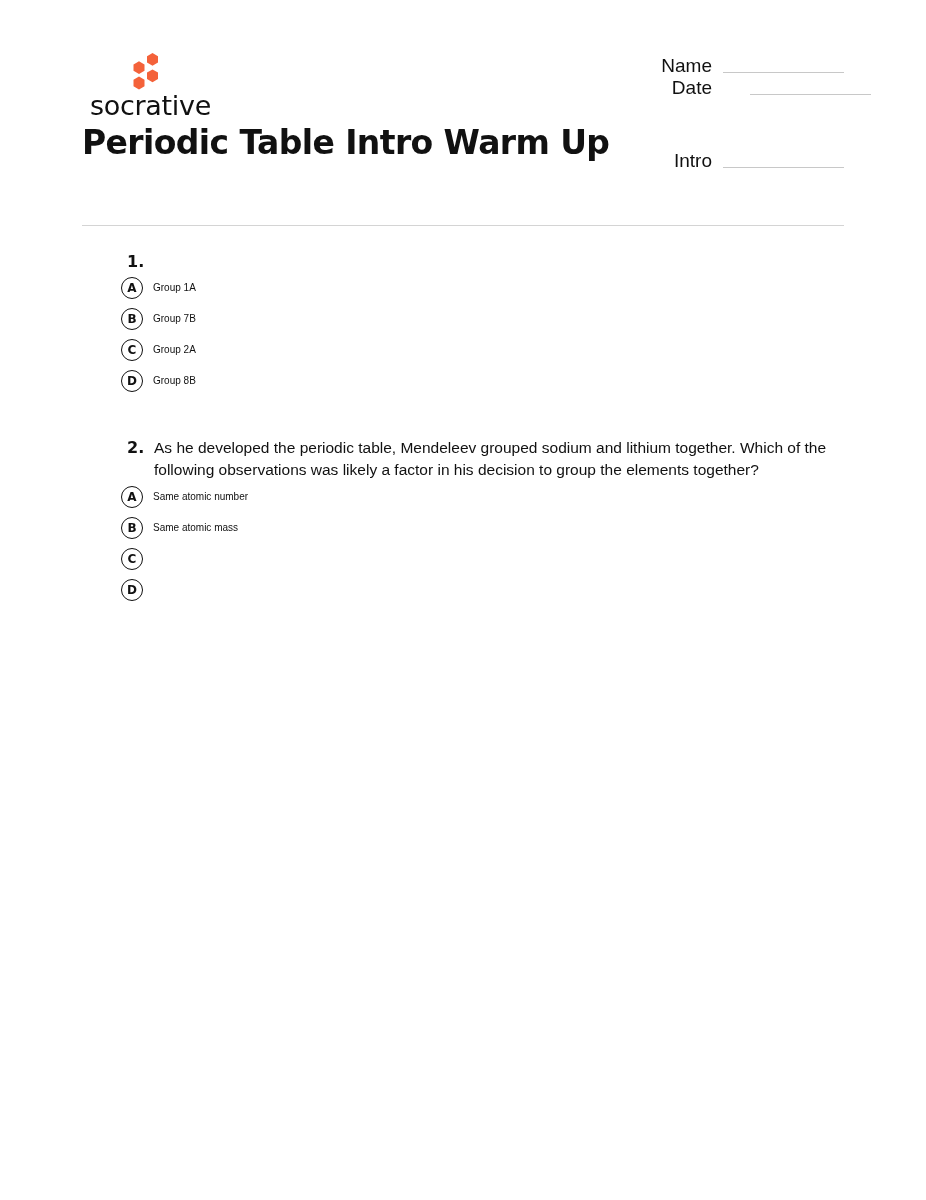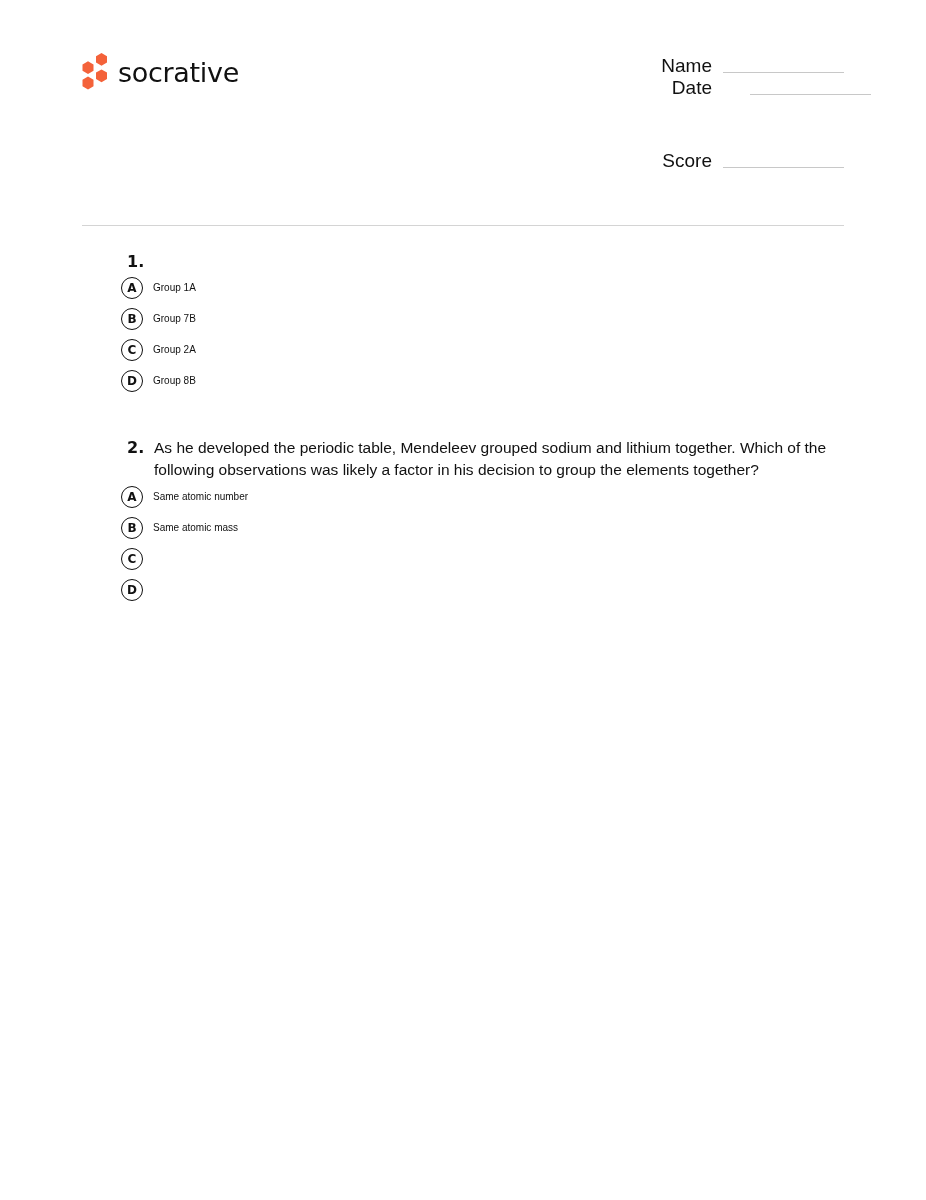--- a/index.html
+++ b/index.html
@@ -14,20 +14,21 @@
       font-family: "Liberation Sans", "DejaVu Sans", sans-serif;
       color: #111111;
       overflow: hidden;
     }
     .logo {
       position: absolute;
       left: 81px;
       top: 52px;
       display: flex;
       align-items: center;
+      flex-direction: column;
     }
     .logo-mark {
       width: 28px;
       height: 38px;
       position: relative;
     }
     .logo-mark svg { display: block; }
     .logo-text {
       margin-left: 9px;
       font-family: "DejaVu Sans", sans-serif;
@@ -145,33 +146,33 @@
 
       <polygon points="20.5,17.4 26,20.6 26,27 20.5,30.2 15,27 15,20.6" fill="#f4623a"></polygon>
 
       <polygon points="7,24.6 12.5,27.8 12.5,34.2 7,37.4 1.5,34.2 1.5,27.8" fill="#f4623a"></polygon>
     </svg>
   </div>
   <span class="logo-text">socrative</span>
 </div>
 
 <h1 class="title">
-  <br>
+  <span>Periodic Table Intro Warm Up</span><br>
 </h1>
 
 <div class="meta-field" style="left:592px; top:57px;">
   <span class="meta-label">Name</span>
   <span class="meta-line"></span>
 </div>
 <div class="meta-field" style="left:592px; top:79px;gap:27px;">
   <span class="meta-label">Date</span>
   <span class="meta-line"></span>
 </div>
 <div class="meta-field" style="left:592px; top:152px;">
-  <span class="meta-label">Score</span>
+  <span class="meta-label">Intro</span>
   <span class="meta-line"></span>
 </div>
 
 <div class="divider"></div>
 
 <div class="question" style="top:251px;">
   <div class="q-stem">
     <span class="q-num">1.</span>
   </div>
   <div style="margin-top:-1px;">

